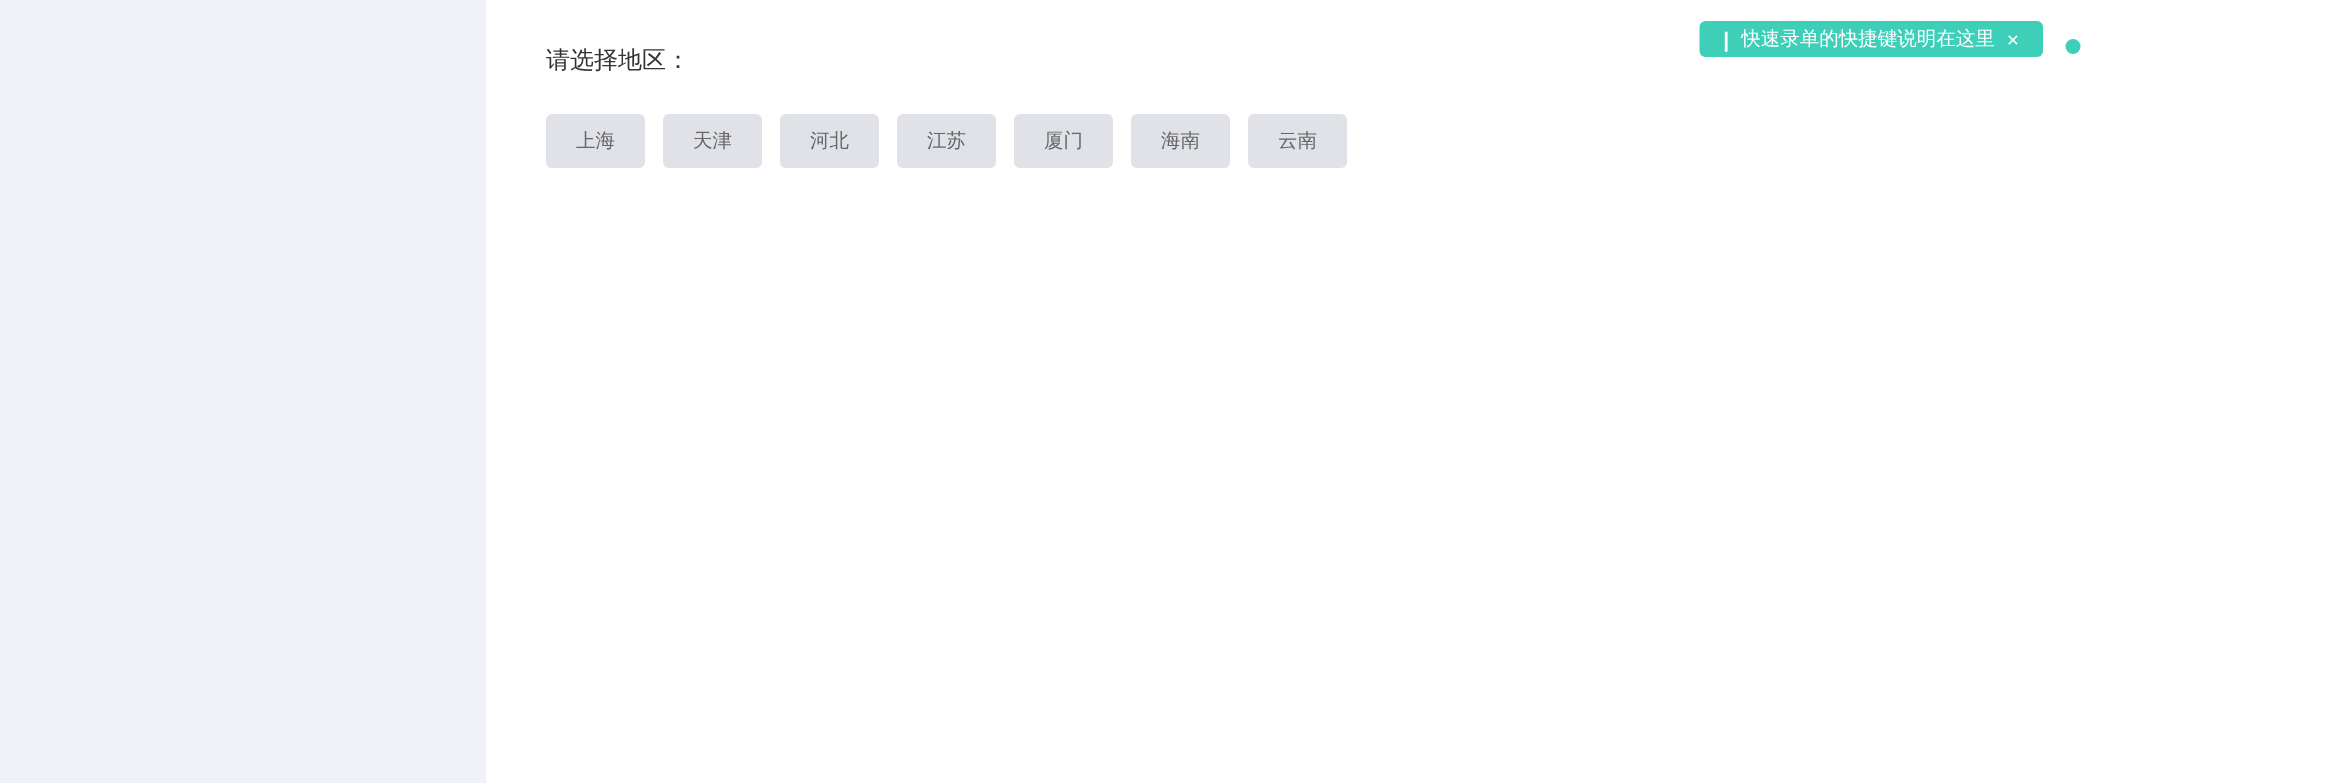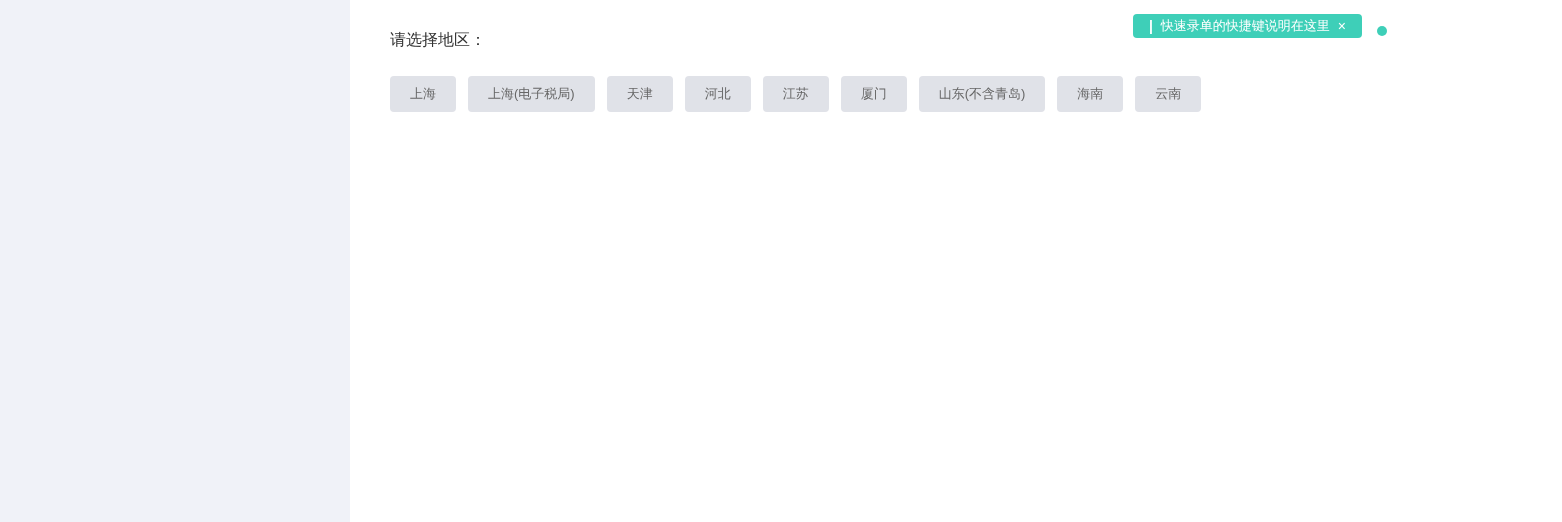--- a/index.html
+++ b/index.html
@@ -21,21 +21,21 @@
       position: absolute;
       left: 0;
       top: 0;
       width: 340px;
       height: 100%;
       background: #f0f2f8;
     }
 
     .main-content {
       position: absolute;
-      left: 350px;
+      left: 324px;
       top: 0;
       right: 0;
       height: 100%;
       background: #ffffff;
       padding: 30px 40px;
     }
 
     .page-title {
       font-size: 16px;
       color: #333;
@@ -106,26 +106,24 @@
 </head>
 <body>
 
 <div class="sidebar"></div>
 
 <div class="main-content">
   <div class="page-title">请选择地区：</div>
 
   <div class="region-buttons">
   <button class="region-btn">上海</button>
-      <button class="region-btn">上海(电子税局)</button>
       <button class="region-btn">天津</button>
       <button class="region-btn">河北</button>
       <button class="region-btn">江苏</button>
       <button class="region-btn">厦门</button>
-      <button class="region-btn">山东(不含青岛)</button>
       <button class="region-btn">海南</button>
       <button class="region-btn">云南</button>
     </div>
 </div>
 
 <div class="tooltip-badge">
   <span>快速录单的快捷键说明在这里</span>
   <button class="tooltip-close">×</button>
 </div>
 

